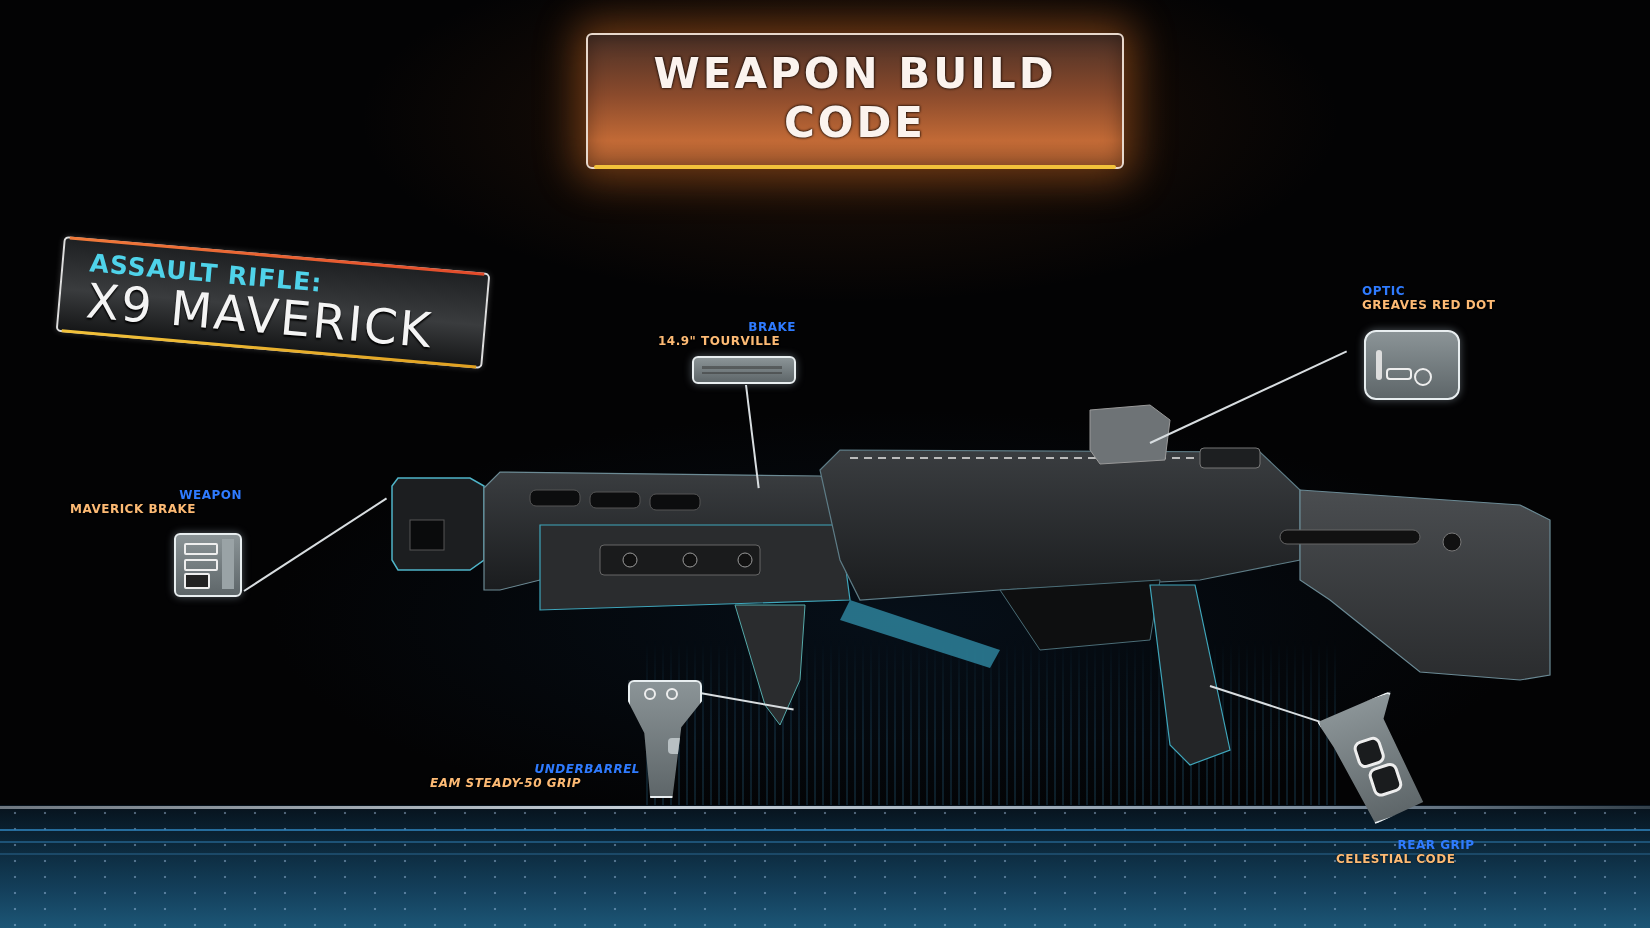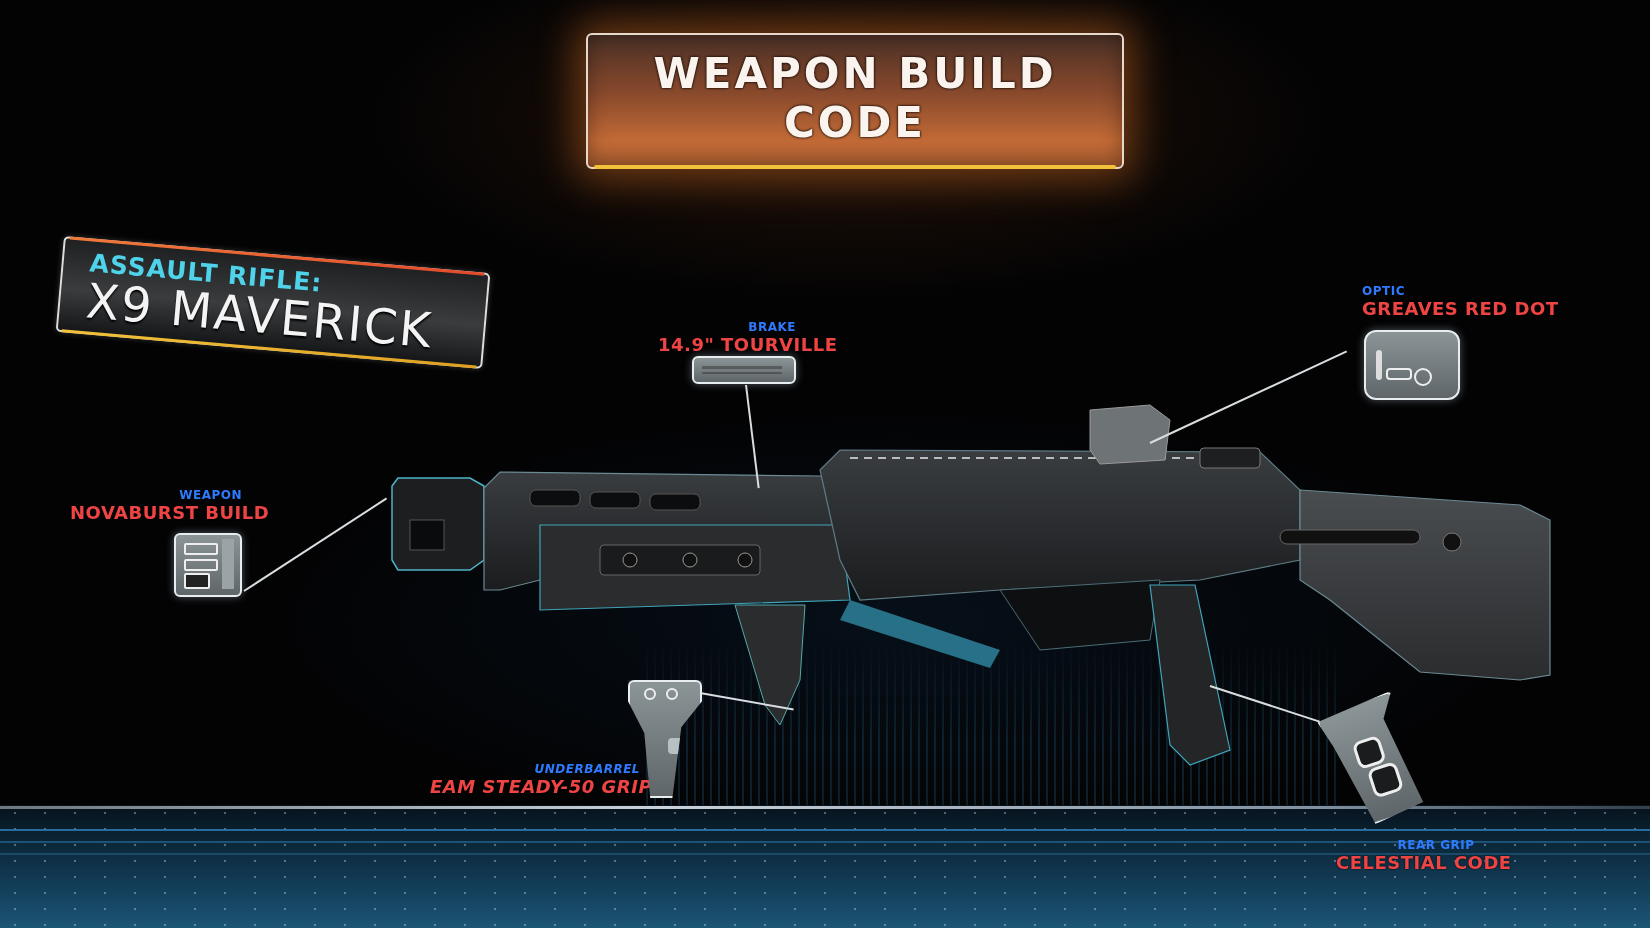--- a/index.html
+++ b/index.html
@@ -30,21 +30,21 @@
   .name-plate{position:absolute;left:64px;top:236px;width:424px;height:92px;transform:rotate(5deg);transform-origin:left top;
      background:linear-gradient(180deg,#1e2022 0%,#3a3c3e 55%,#151617 100%);
      border:2px solid #dddddd;border-radius:5px;box-shadow:0 0 6px rgba(255,255,255,0.2);}
   .name-plate::before{content:"";position:absolute;left:4px;right:4px;top:-2px;height:3px;background:linear-gradient(90deg,#f07a3a,#e24a2a);}
   .name-plate::after{content:"";position:absolute;left:4px;right:4px;bottom:-2px;height:3px;background:linear-gradient(90deg,#f2c23a,#e0a020);}
   .weapon-class{position:absolute;left:26px;top:8px;color:#4fd3ea;font-size:25px;font-weight:bold;letter-spacing:1px;}
   .weapon-name{position:absolute;left:26px;top:32px;color:#f4f4f4;font-size:48px;letter-spacing:2px;text-shadow:0 2px 2px #000;}
   
   .callout{position:absolute;}
   .slot{color:#2f7bff;font-size:12px;font-weight:bold;letter-spacing:.5px;text-align:right;}
-  .part{color:#ef4444;font-size:18px;font-weight:bold;letter-spacing:.5px;white-space:nowrap;text-shadow:0 0 2px #000;}
+  .part{color:#fdba74;font-size:12px;font-weight:bold;letter-spacing:.5px;white-space:nowrap;text-shadow:0 0 2px #000;}
   .icon-card{position:absolute;border:2px solid #e8eef0;border-radius:6px;background:linear-gradient(180deg,#8b9497,#5e6669);box-shadow:0 0 8px rgba(220,240,255,0.35);}
   .leader{position:absolute;height:2px;background:#d8dde0;transform-origin:left center;}
   svg{position:absolute;left:0;top:0;}
 </style>
 </head>
 <body>
 
 <div class="stage"></div>
 <div class="glow-cols"></div>
 <div class="floor">
@@ -109,21 +109,21 @@
 </svg>
 
 <div class="leader" style="left:244px;top:590px;width:170px;transform:rotate(-33deg)"></div>
 <div class="leader" style="left:746px;top:384px;width:104px;transform:rotate(83deg)"></div>
 <div class="leader" style="left:1150px;top:442px;width:217px;transform:rotate(-25deg)"></div>
 <div class="leader" style="left:700px;top:692px;width:95px;transform:rotate(10deg)"></div>
 <div class="leader" style="left:1210px;top:685px;width:120px;transform:rotate(18deg)"></div>
 
 <div class="callout" style="left:70px;top:488px;width:172px;">
   <div class="slot">WEAPON</div>
-  <div class="part">NOVABURST BUILD</div>
+  <div class="part">MAVERICK BRAKE</div>
 </div>
 <div class="icon-card" style="left:174px;top:533px;width:64px;height:60px;">
   <div style="position:absolute;left:8px;top:8px;width:30px;height:8px;border:2px solid #eee;border-radius:2px"></div>
   <div style="position:absolute;left:8px;top:24px;width:30px;height:8px;border:2px solid #eee;border-radius:2px"></div>
   <div style="position:absolute;left:8px;top:38px;width:22px;height:12px;border:2px solid #eee;border-radius:2px;background:#222"></div>
   <div style="position:absolute;left:46px;top:4px;width:12px;height:50px;background:#9aa3a6"></div>
 </div>
 
 <div class="callout" style="left:658px;top:320px;width:138px;">
   <div class="slot">BRAKE</div>

